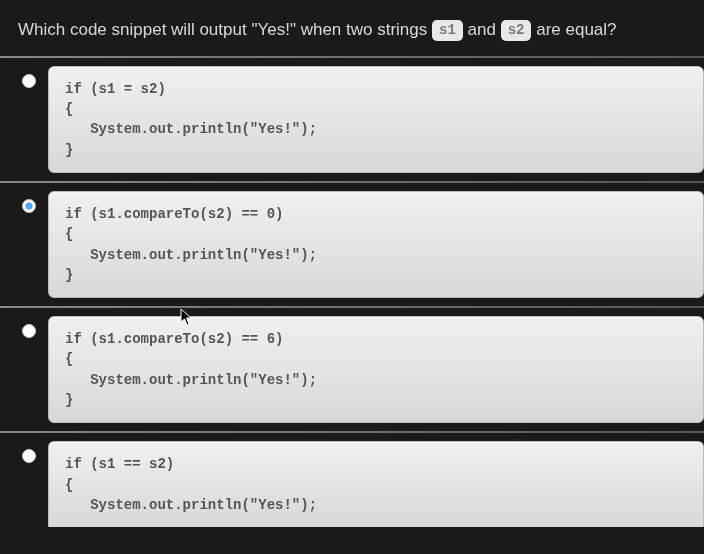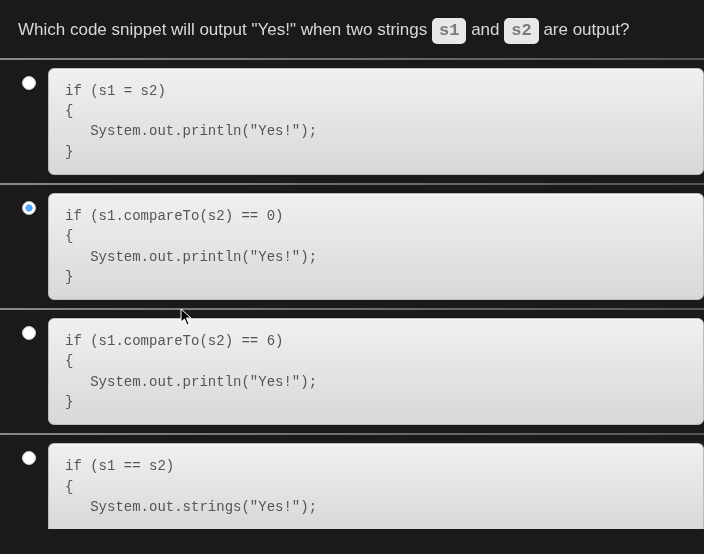--- a/index.html
+++ b/index.html
@@ -18,32 +18,33 @@
     padding: 18px 18px 14px 18px;
     line-height: 1.4;
   }
   .inline-code {
     display: inline-block;
     background: #e8e8e8;
     color: #7a7a7a;
     border-radius: 5px;
     padding: 1px 7px;
     font-family: "Courier New", monospace;
-    font-size: 17px;
+    font-size: 14px;
     font-weight: 600;
     vertical-align: middle;
   }
   .divider {
     height: 2px;
     background: linear-gradient(to right, #888, #555);
     margin: 0;
   }
   .option {
     position: relative;
     padding: 8px 0 8px 48px;
+    font-weight: bold;
   }
   .radio {
     position: absolute;
     left: 22px;
     top: 16px;
     width: 14px;
     height: 14px;
     border-radius: 50%;
     background: #fff;
     border: 1px solid #ccc;
@@ -79,21 +80,21 @@
   .cursor svg { display: block; }
 </style>
 </head>
 <body>
 
 <div class="question">
   <span>Which code snippet will output "Yes!" when two strings </span>
   <span class="inline-code">s1</span>
   <span> and </span>
   <span class="inline-code">s2</span>
-  <span> are output?</span>
+  <span> are equal?</span>
 </div>
 
 <div class="divider"></div>
 
 <div class="option">
   <div class="radio"></div>
   <div class="code-card">if (s1 = s2)
 {
    System.out.println("Yes!");
 }</div>
@@ -118,20 +119,20 @@
    System.out.println("Yes!");
 }</div>
 </div>
 
 <div class="divider"></div>
 
 <div class="option">
   <div class="radio"></div>
   <div class="code-card cut">if (s1 == s2)
 {
-   System.out.strings("Yes!");</div>
+   System.out.println("Yes!");</div>
 </div>
 
 <div class="cursor">
   <svg width="14" height="18" viewBox="0 0 14 18">
     <path d="M1 1 L1 14 L4.5 11 L7 17 L9 16 L6.5 10 L11 10 Z" fill="#000" stroke="#fff" stroke-width="1"></path>
   </svg>
 </div>
 
 </body></html>

